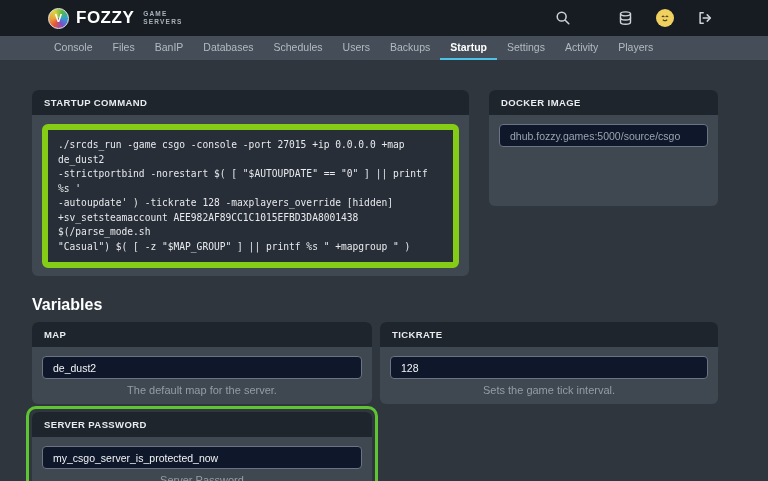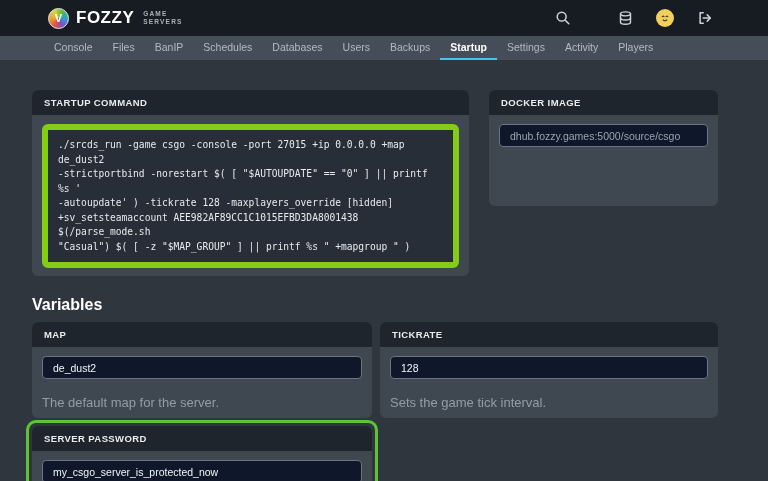--- a/index.html
+++ b/index.html
@@ -68,21 +68,21 @@
     white-space:pre-wrap; word-break:break-word;
   }
 
   .field-input {
     width:100%; height:23px; line-height:21px;
     background:#0f172a; border:1px solid #6b7482; border-radius:4px;
     padding:0 10px; font-size:10.5px; color:#f2f4f6;
     font-family:"Liberation Sans", sans-serif; outline:none; display:block;
   }
   .field-input.dim { color:#9aa4ae; }
-  .help-text { margin-top:16px; font-size:13px; color:#949ca6; }
+  .help-text { margin-top:5px; font-size:11px; color:#949ca6;text-align:center; }
 
   .docker-body { height:91px; }
 
   .vars-heading { font-size:16px; font-weight:bold; color:#ffffff; margin:20px 0 8px; }
   .vars-grid { display:grid; grid-template-columns:340px 1fr; column-gap:16px; row-gap:20px; align-items:start;gap:8px; }
 
   .hl-wrap { position:relative; }
   .hl-wrap::before {
     content:''; position:absolute; inset:-6px;
     border:3px solid #5ec431; border-radius:10px; pointer-events:none;
@@ -128,22 +128,22 @@
           <path d="M11.5 5.5 L15 9 L11.5 12.5"></path>
         </svg>
     </div>
   </div>
 </div>
 
 <div class="navbar">
   <div class="nav-tab">Console</div>
   <div class="nav-tab">Files</div>
   <div class="nav-tab">BanIP</div>
+  <div class="nav-tab">Databases</div>
   <div class="nav-tab">Schedules</div>
-  <div class="nav-tab">Databases</div>
   <div class="nav-tab">Users</div>
   <div class="nav-tab">Backups</div>
   <div class="nav-tab active">Startup</div>
   <div class="nav-tab">Settings</div>
   <div class="nav-tab">Activity</div>
   <div class="nav-tab">Players</div>
 </div>
 
 <div class="content">
 

